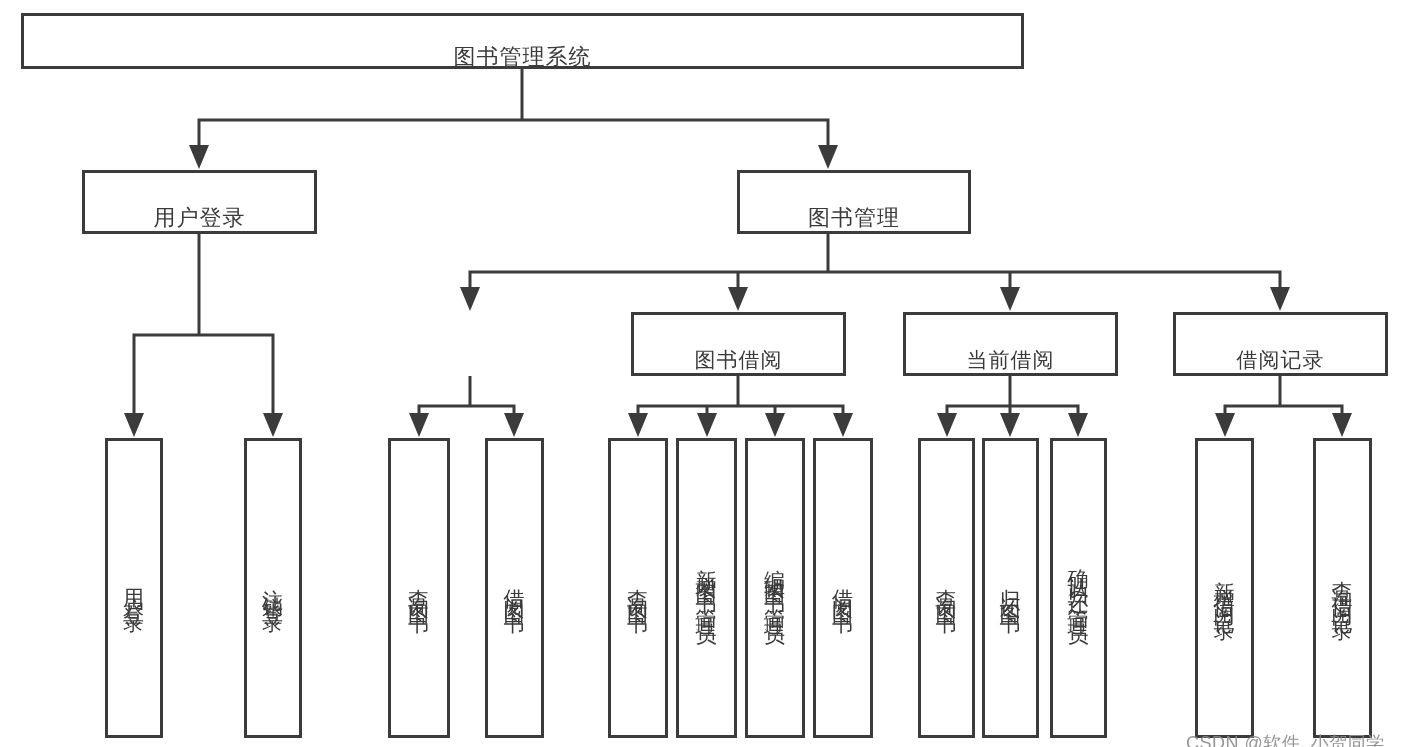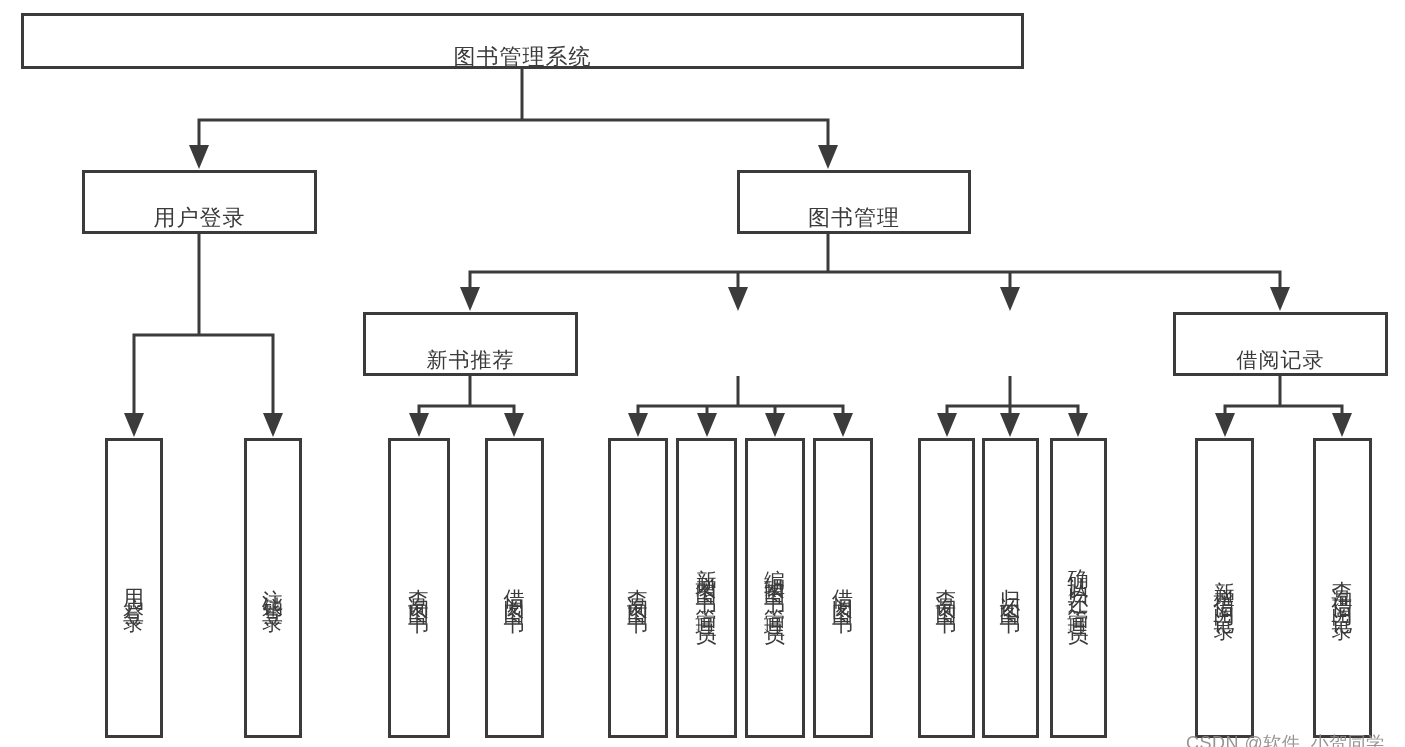--- a/index.html
+++ b/index.html
@@ -111,22 +111,25 @@
     <span class="hlabel">图书管理系统</span>
   </div>
 
   <div class="box lvl2" style="left:82px;width:235px;">
     <span class="hlabel">用户登录</span>
   </div>
   <div class="box lvl2" style="left:737px;width:234px;">
     <span class="hlabel">图书管理</span>
   </div>
 
-  <div class="box lvl3" style="left:363px;">
-    <span class="hlabel">新书推荐</span>
+  <div class="box lvl3" style="left:631px;">
+    <span class="hlabel">图书借阅</span>
+  </div>
+  <div class="box lvl3" style="left:903px;">
+    <span class="hlabel">当前借阅</span>
   </div>
   <div class="box lvl3" style="left:1173px;">
     <span class="hlabel">借阅记录</span>
   </div>
 
   <div class="box leaf" style="left:105px;width:58px;">
     <span class="vlabel">用户登录</span>
   </div>
   <div class="box leaf" style="left:244px;width:58px;">
     <span class="vlabel">注销登录</span>

